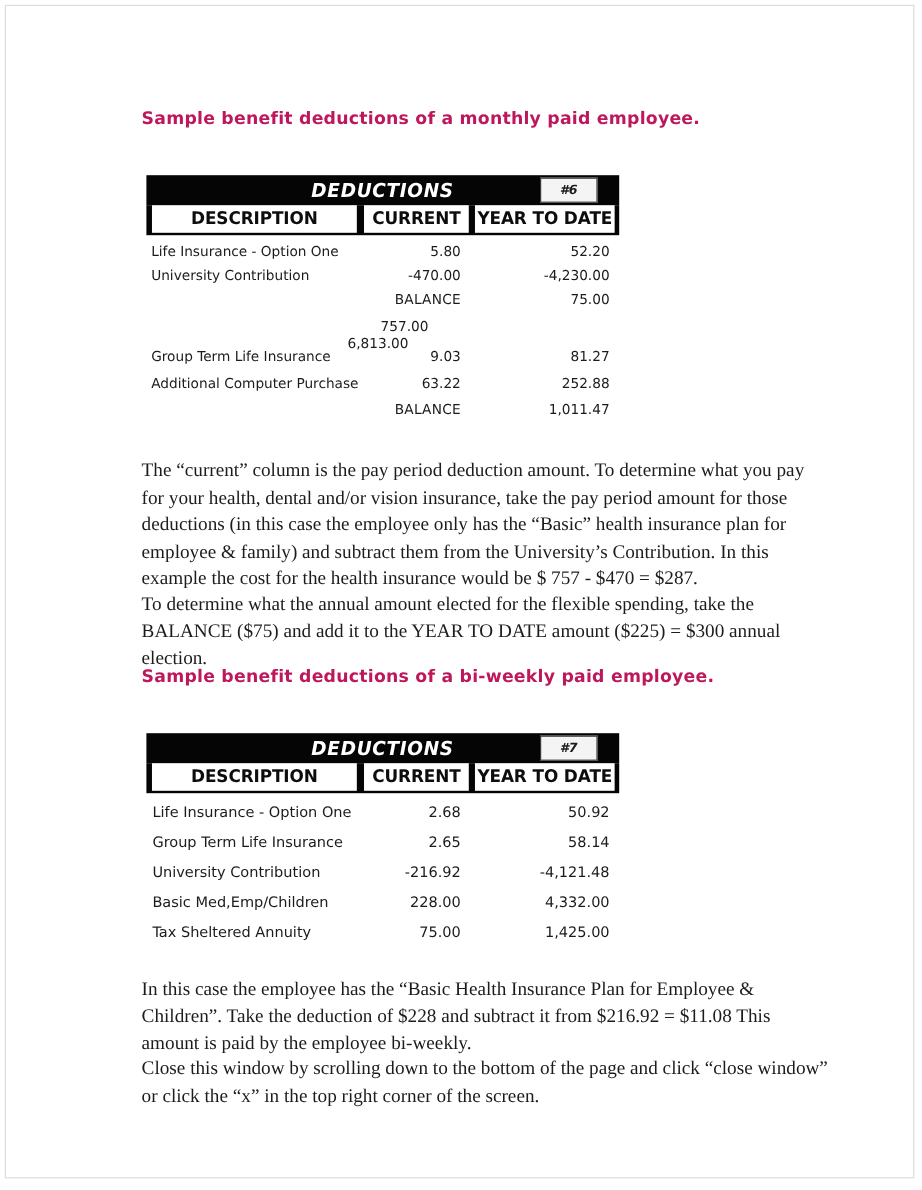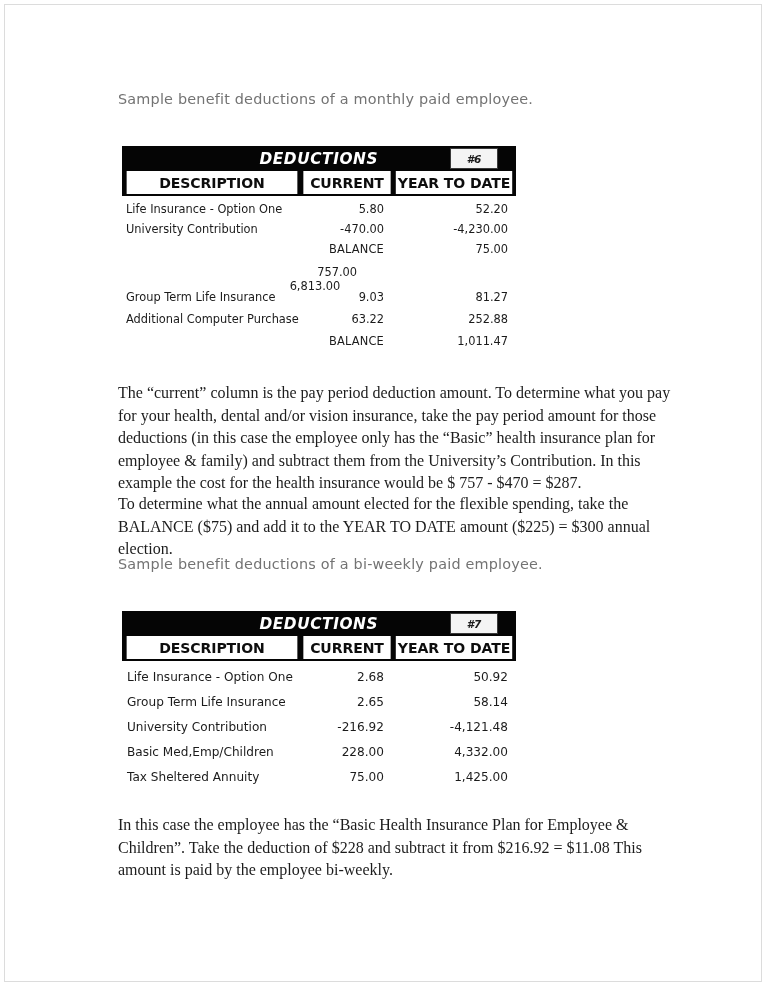--- a/index.html
+++ b/index.html
@@ -24,24 +24,24 @@
     height: 978px;
     background: #ffffff;
     border: 1px solid #dcdcdc;
     box-sizing: border-box;
   }
 
   
   .doc-heading {
     position: absolute;
     font-family: "DejaVu Sans", sans-serif;
-    font-weight: normal;
+    font-weight: bold;
     font-size: 14.4px;
     letter-spacing: 0.2px;
-    color: #737373;
+    color: #be185d;
     white-space: nowrap;
   }
 
   
   .para {
     position: absolute;
     font-family: "Liberation Serif", serif;
     font-size: 16px;
     line-height: 22.5px;
     color: #1c1c1c;
@@ -255,14 +255,15 @@
       <div class="ded-row">
         <span class="cell-desc">Tax Sheltered Annuity</span>
         <span class="cell-cur">75.00</span>
         <span class="cell-ytd">1,425.00</span>
       </div>
     </div>
   </div>
 
   <div class="para" style="left:113px; top:809px; width:572px;">In this case the employee has the “Basic Health Insurance Plan for Employee &amp; Children”.  Take the deduction of $228 and subtract it from $216.92 = $11.08  This amount is paid by the employee bi-weekly.</div>
 
+  <div class="para" style="left:113px; top:875px; width:572px;">Close this window by scrolling down to the bottom of the page and click “close window” or click the “x” in the top right corner of the screen.</div>
 
 </div>
 
 </body></html>

